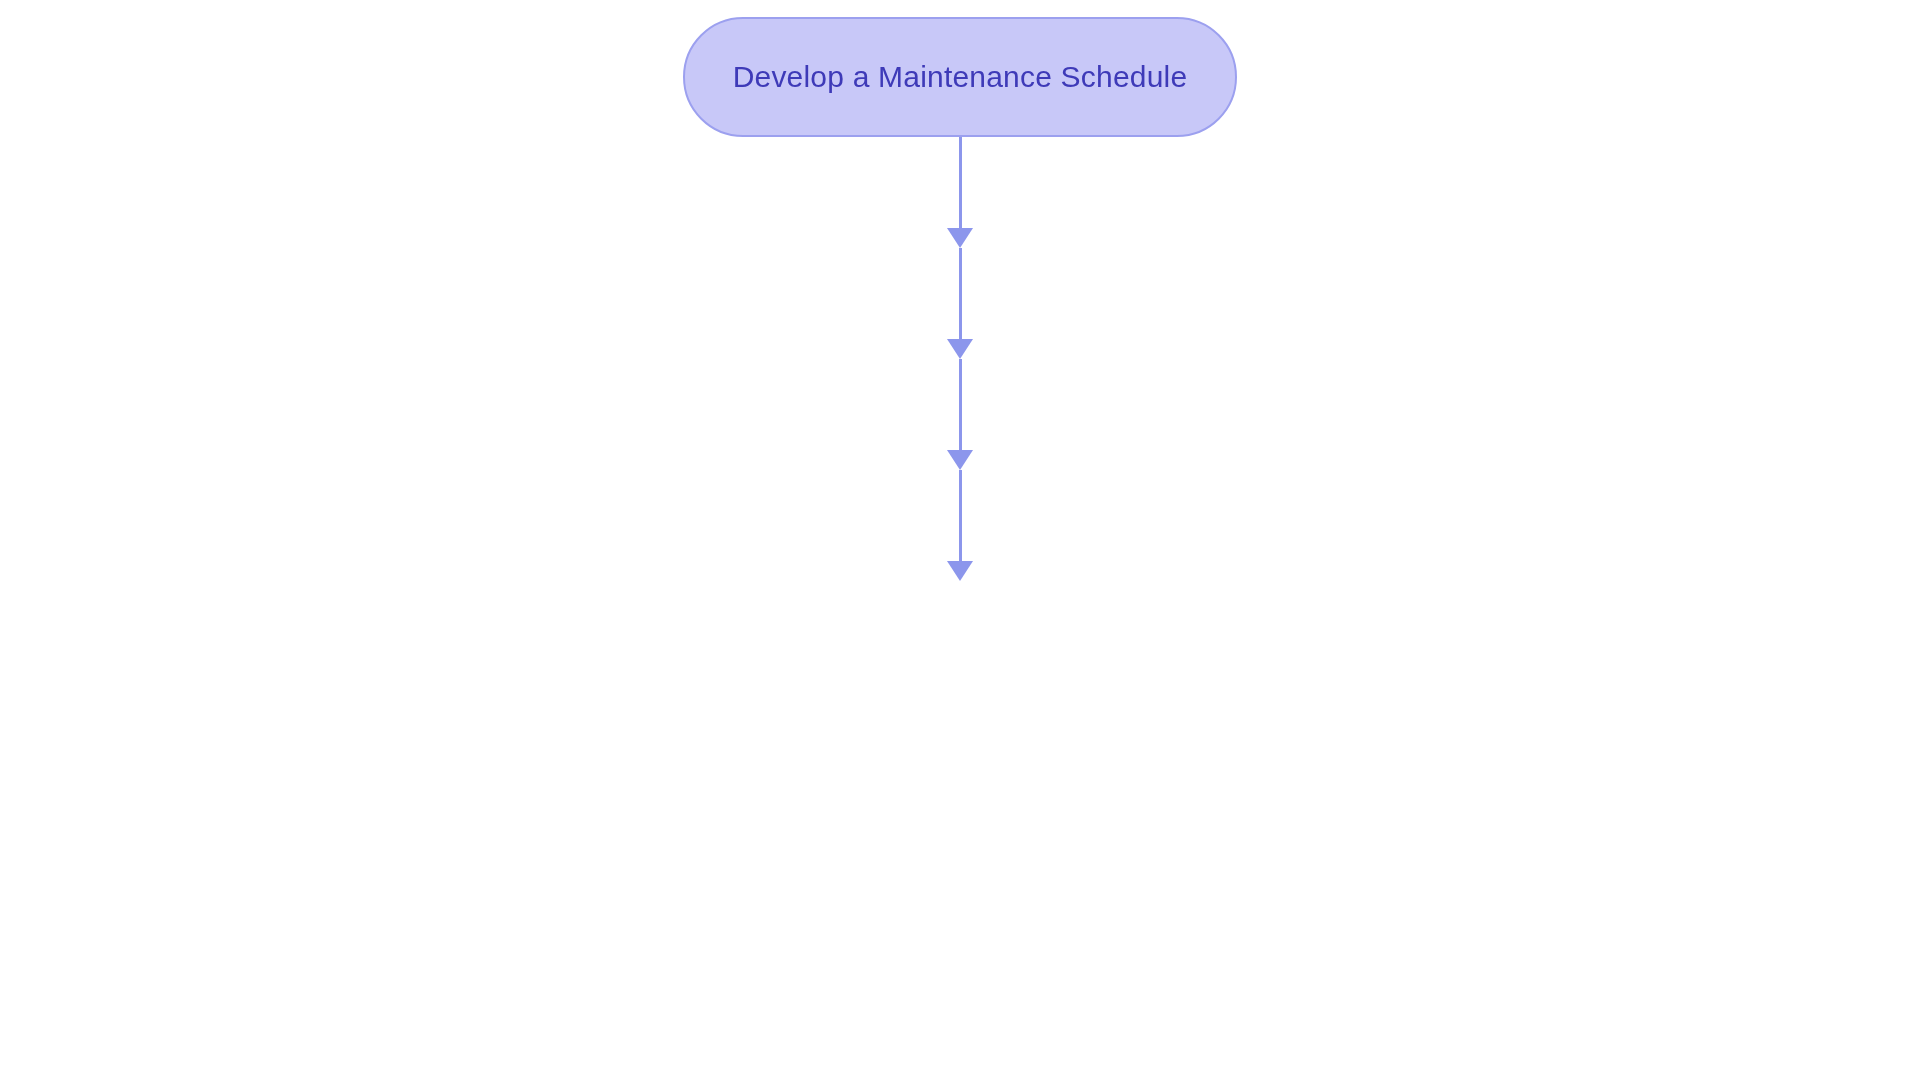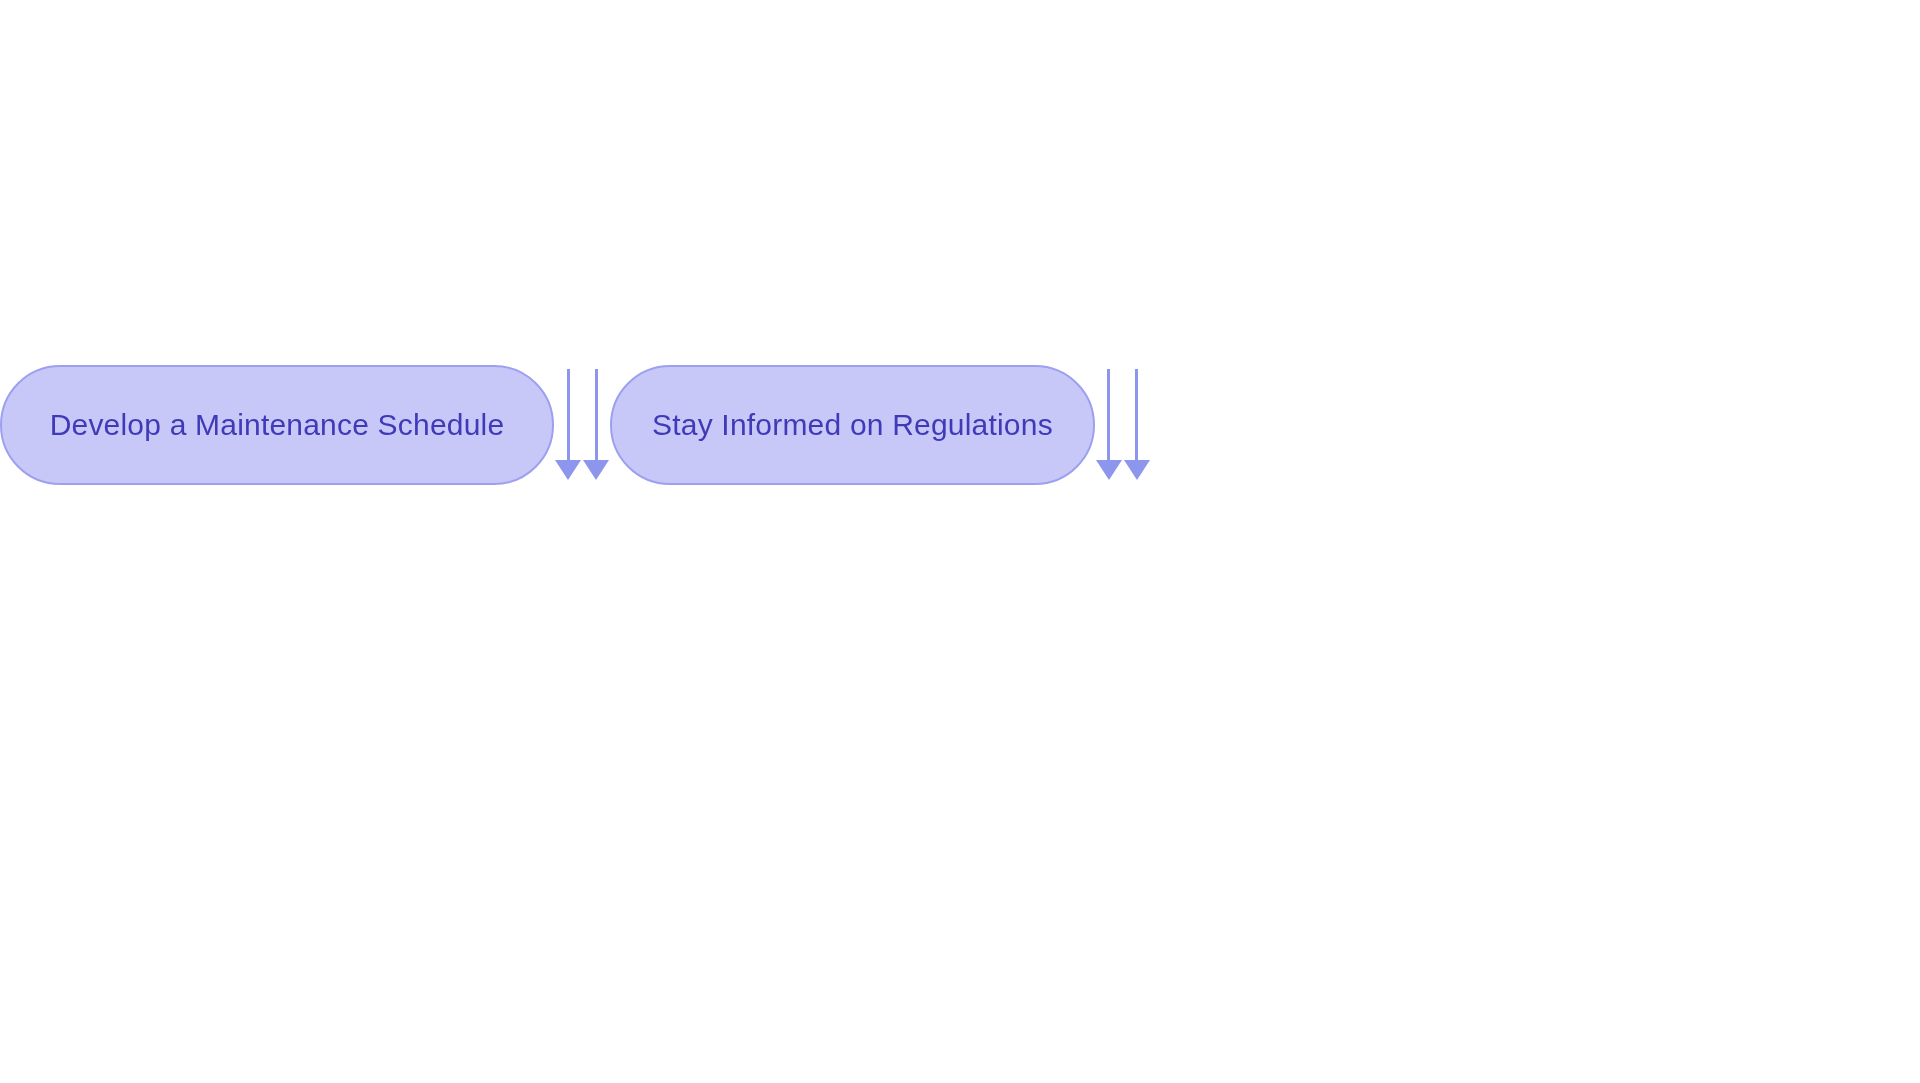--- a/index.html
+++ b/index.html
@@ -7,21 +7,21 @@
     padding: 0;
     background: var(--background, #ffffff);
   }
   .canvas {
     position: relative;
     width: 1920px;
     height: 832px;
     box-sizing: border-box;
     padding-top: 17px;
     display: flex;
-    flex-direction: row;
+    flex-direction: column;
     align-items: center;
     font-family: "Liberation Sans", sans-serif;
     background: var(--background, #ffffff);
     overflow: hidden;
   }
   .node {
     height: 120px;
     box-sizing: border-box;
     border-radius: 60px;
     background: var(--node-fill, #c8c8f8);
@@ -79,23 +79,20 @@
     <span class="arrow-line"></span>
     <span class="arrow-head"></span>
   </div>
 
 
   <div class="arrow">
     <span class="arrow-line"></span>
     <span class="arrow-head"></span>
   </div>
 
-  <div class="node">
-    <span class="node-label">Stay Informed on Regulations</span>
-  </div>
 
   <div class="arrow">
     <span class="arrow-line"></span>
     <span class="arrow-head"></span>
   </div>
 
 
   <div class="arrow">
     <span class="arrow-line"></span>
     <span class="arrow-head"></span>

